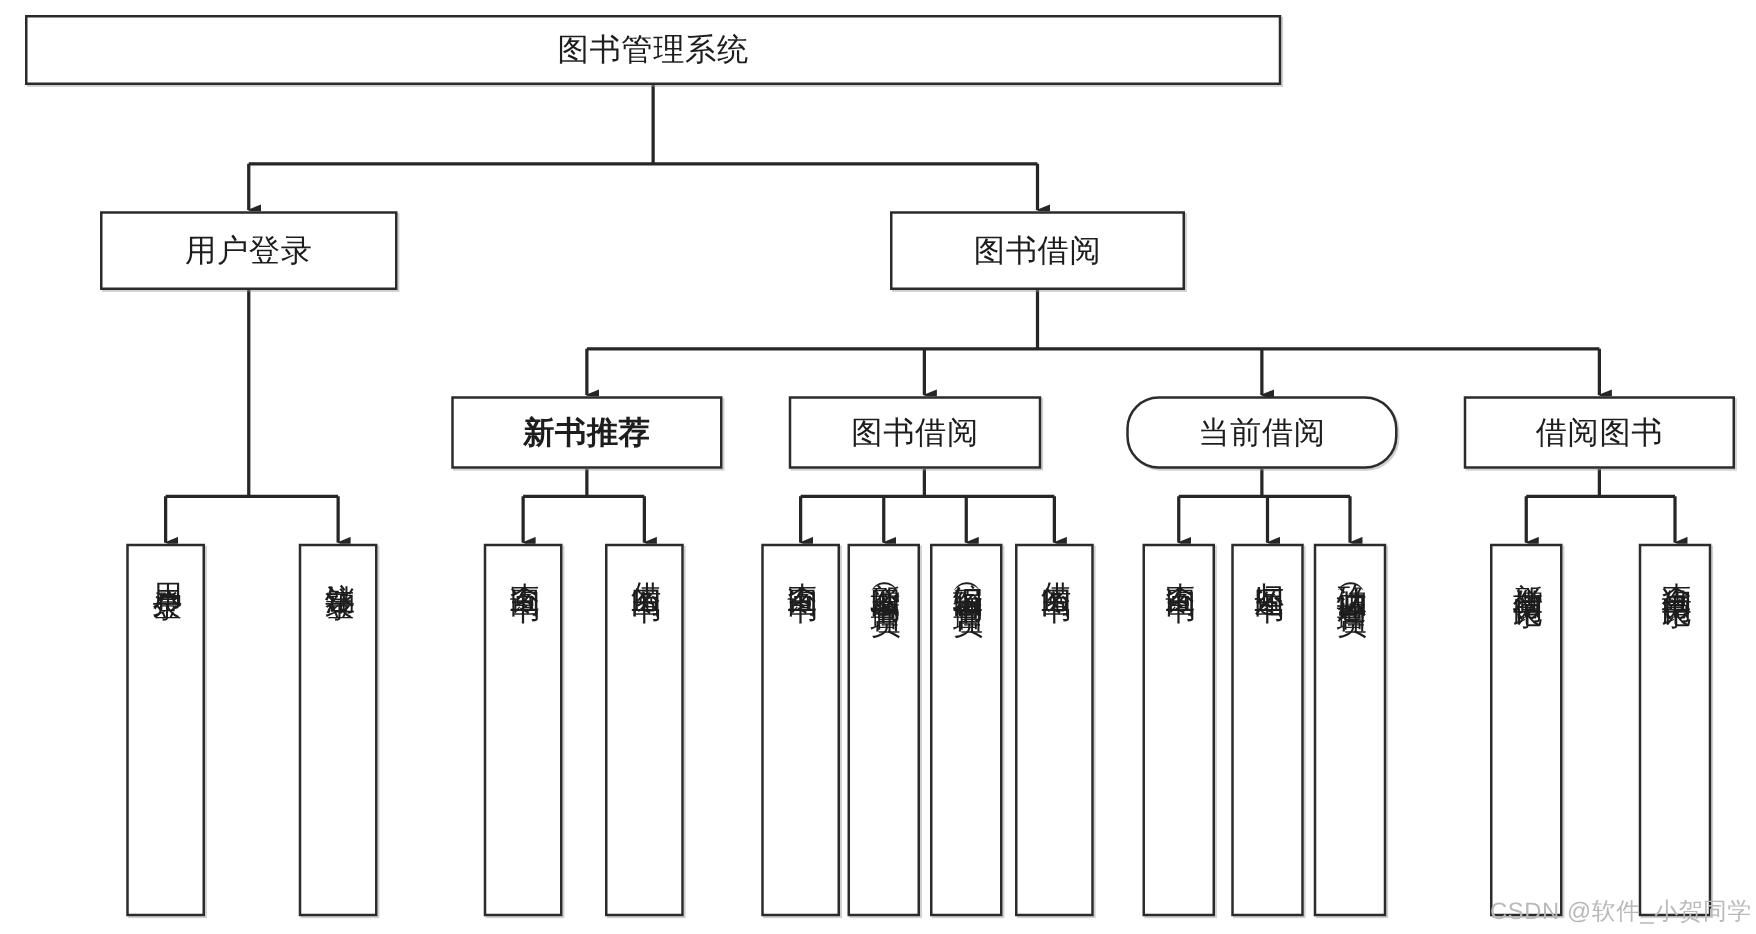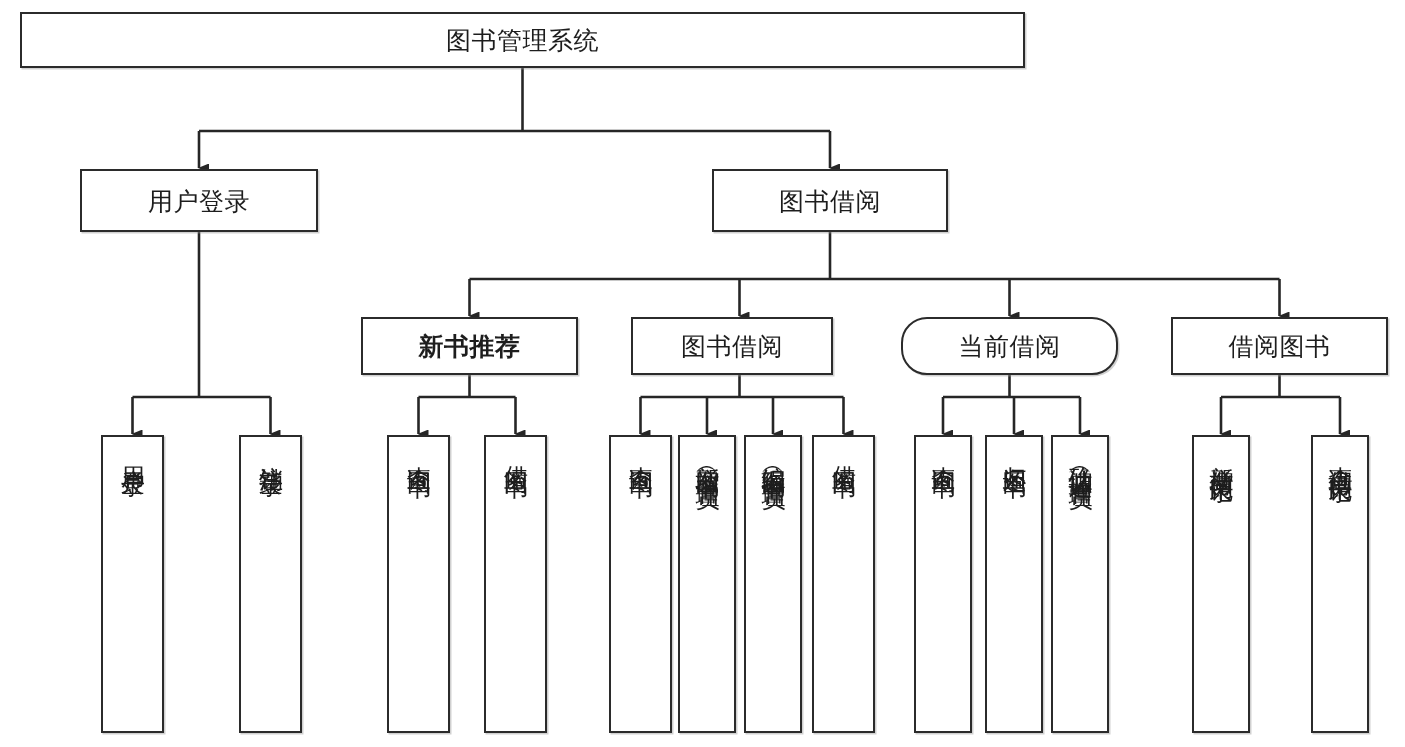--- a/index.html
+++ b/index.html
@@ -173,13 +173,14 @@
         <span class="node-label">确认归还（管理员）</span>
       </div>
       <div class="node level-4 vertical" style="left: 1192px; top: 435px; width: 58px; height: 298px;">
         <span class="node-label">新增借阅记录</span>
       </div>
       <div class="node level-4 vertical" style="left: 1311px; top: 435px; width: 58px; height: 298px;">
         <span class="node-label">查询借阅记录</span>
       </div>
     </div>
 
+  <div class="watermark" style="left: 1192px; top: 716px;">CSDN @软件_小贺同学</div>
 </div>
 
 </body></html>

